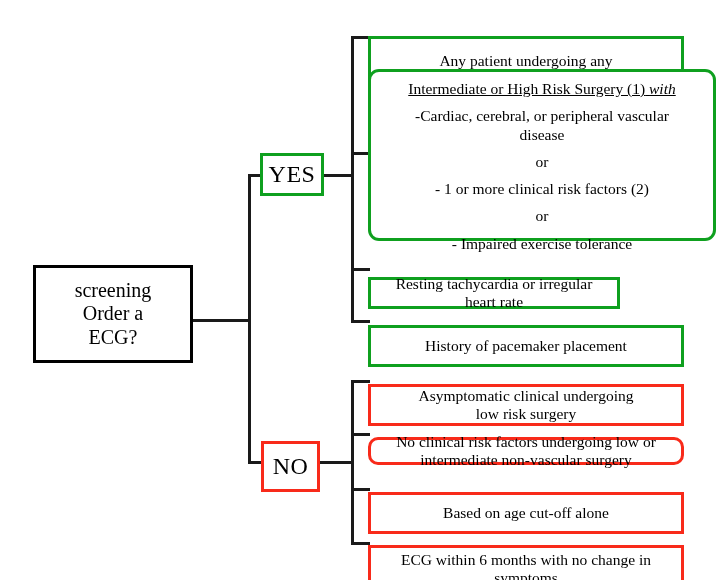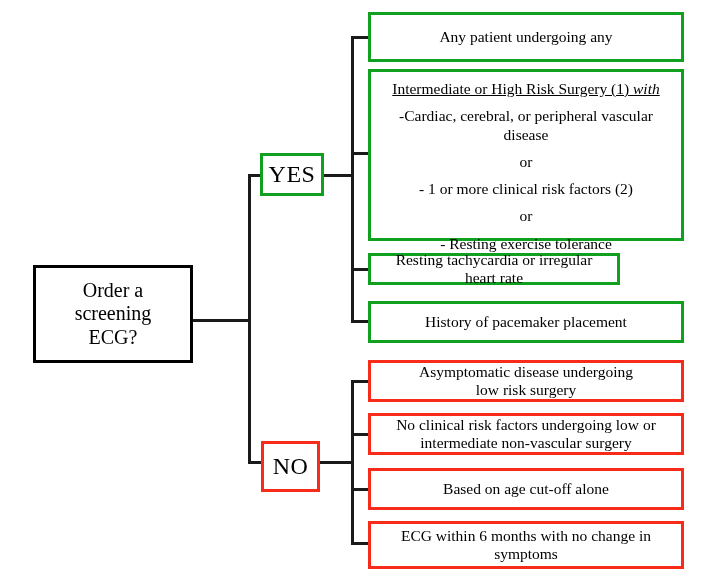--- a/index.html
+++ b/index.html
@@ -43,20 +43,21 @@
     letter-spacing: 0.5px;
     padding: 0 6px;
   }
   .node--yes { border: 3px solid #0FA01F; }
   .node--no  { border: 3px solid #F82A1A; }
 
   
   .node--outcome {
     font-size: 15.5px;
     padding: 0 10px;
+    margin-top: 24px;
   }
   .node--green { border: 3px solid #0FA01F; }
   .node--red   { border: 3px solid #F82A1A; }
 
   
   .node--criteria {
     display: block;
     padding: 8px 10px 6px 10px;
     font-size: 15.5px;
   }
@@ -104,66 +105,66 @@
 
   <div class="wire wire--h" style="left:320px; top:461px; width:34px;"></div>
   <div class="wire wire--v" style="left:351px; top:380px; height:165px;"></div>
   <div class="wire wire--h" style="left:351px; top:380px; width:19px;"></div>
   <div class="wire wire--h" style="left:351px; top:433px; width:19px;"></div>
   <div class="wire wire--h" style="left:351px; top:488px; width:19px;"></div>
   <div class="wire wire--h" style="left:351px; top:542px; width:19px;"></div>
 
   <div class="node node--root" style="left:33px; top:265px; width:160px; height:98px;">
     <div>
+      <div>screening</div>
       <div>Order a</div>
-      <div>screening</div>
       <div>ECG?</div>
     </div>
   </div>
 
   <div class="node node--decision node--yes" style="left:260px; top:153px; width:64px; height:43px;">
     <span>YES</span>
   </div>
 
   <div class="node node--decision node--no" style="left:261px; top:441px; width:59px; height:51px;">
     <span>NO</span>
   </div>
 
   <div class="node node--outcome node--green" style="left:368px; top:12px; width:316px; height:50px;">
     <div>
       <div>Any patient undergoing any</div>
     </div>
   </div>
 
-  <div class="node node--criteria node--green" style="left:368px; top:69px; width:316px; height:172px;">
+  <div class="node node--criteria node--green" style="left:368px; top:69px; width:348px; height:172px;border-radius:11px;">
     <span class="crit-line crit-head"><span>Intermediate or High Risk Surgery (1)</span><span class="ital">&nbsp;</span><span class="ital">with</span></span>
     <span class="crit-line crit-item">-Cardiac, cerebral, or peripheral vascular</span>
     <span class="crit-line crit-item">disease</span>
     <span class="crit-line crit-or">or</span>
     <span class="crit-line crit-item">- 1 or more clinical risk factors (2)</span>
     <span class="crit-line crit-or">or</span>
-    <span class="crit-line crit-item">- Resting exercise tolerance</span>
+    <span class="crit-line crit-item">- Impaired exercise tolerance</span>
   </div>
 
   <div class="node node--outcome node--green" style="left:368px; top:253px; width:252px; height:32px;">
     <span>Resting tachycardia or irregular heart rate</span>
   </div>
 
   <div class="node node--outcome node--green" style="left:368px; top:301px; width:316px; height:42px;">
     <span>History of pacemaker placement</span>
   </div>
 
   <div class="node node--outcome node--red" style="left:368px; top:360px; width:316px; height:42px;">
     <div>
-      <div>Asymptomatic disease undergoing</div>
+      <div>Asymptomatic clinical undergoing</div>
       <div>low risk surgery</div>
     </div>
   </div>
 
-  <div class="node node--outcome node--red" style="left:368px; top:413px; width:316px; height:42px;">
+  <div class="node node--outcome node--red" style="left:368px; top:413px; width:316px; height:28px;border-radius:10px;">
     <div>
       <div>No clinical risk factors undergoing low or</div>
       <div>intermediate non-vascular surgery</div>
     </div>
   </div>
 
   <div class="node node--outcome node--red" style="left:368px; top:468px; width:316px; height:42px;">
     <span>Based on age cut-off alone</span>
   </div>
 

